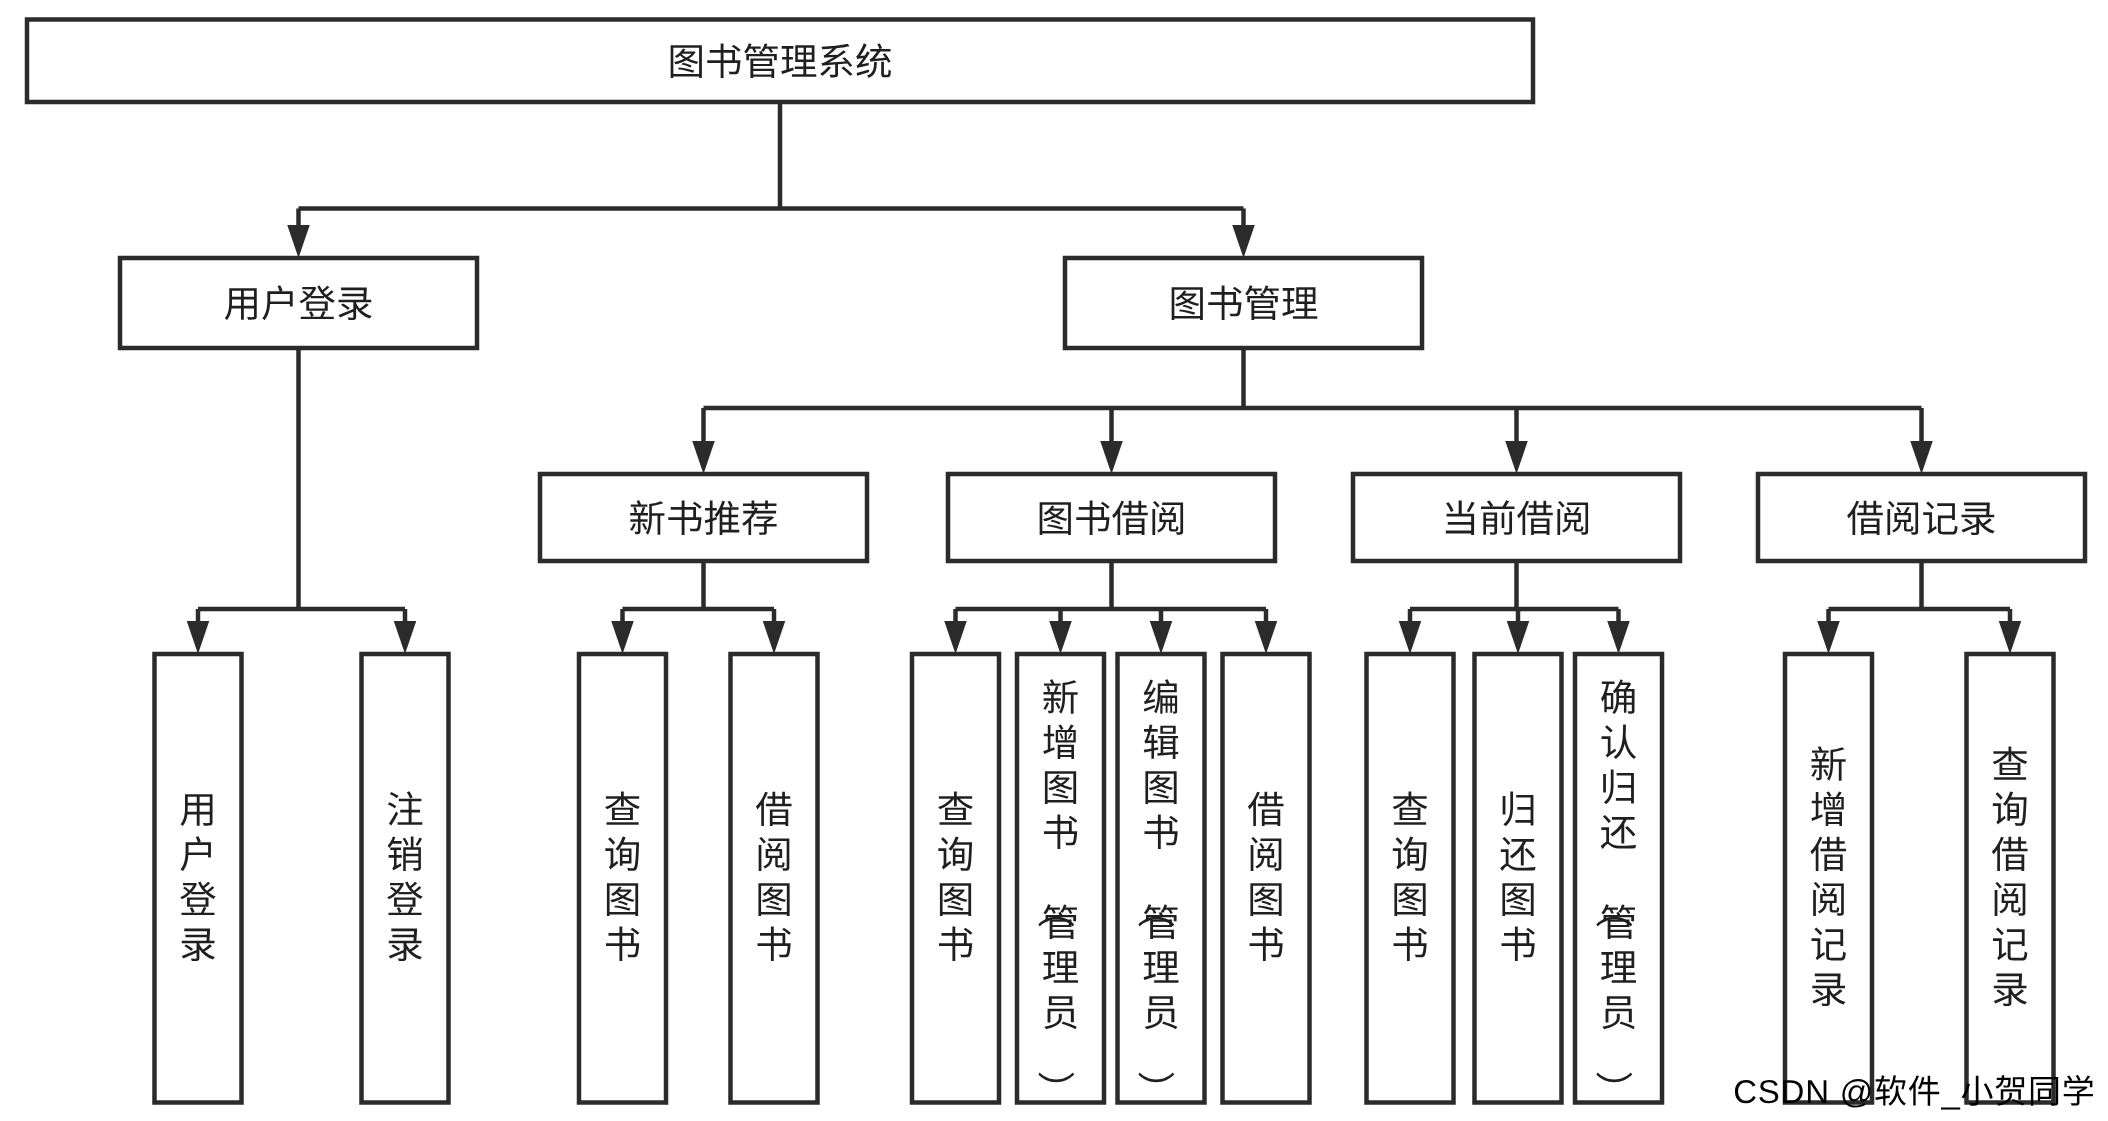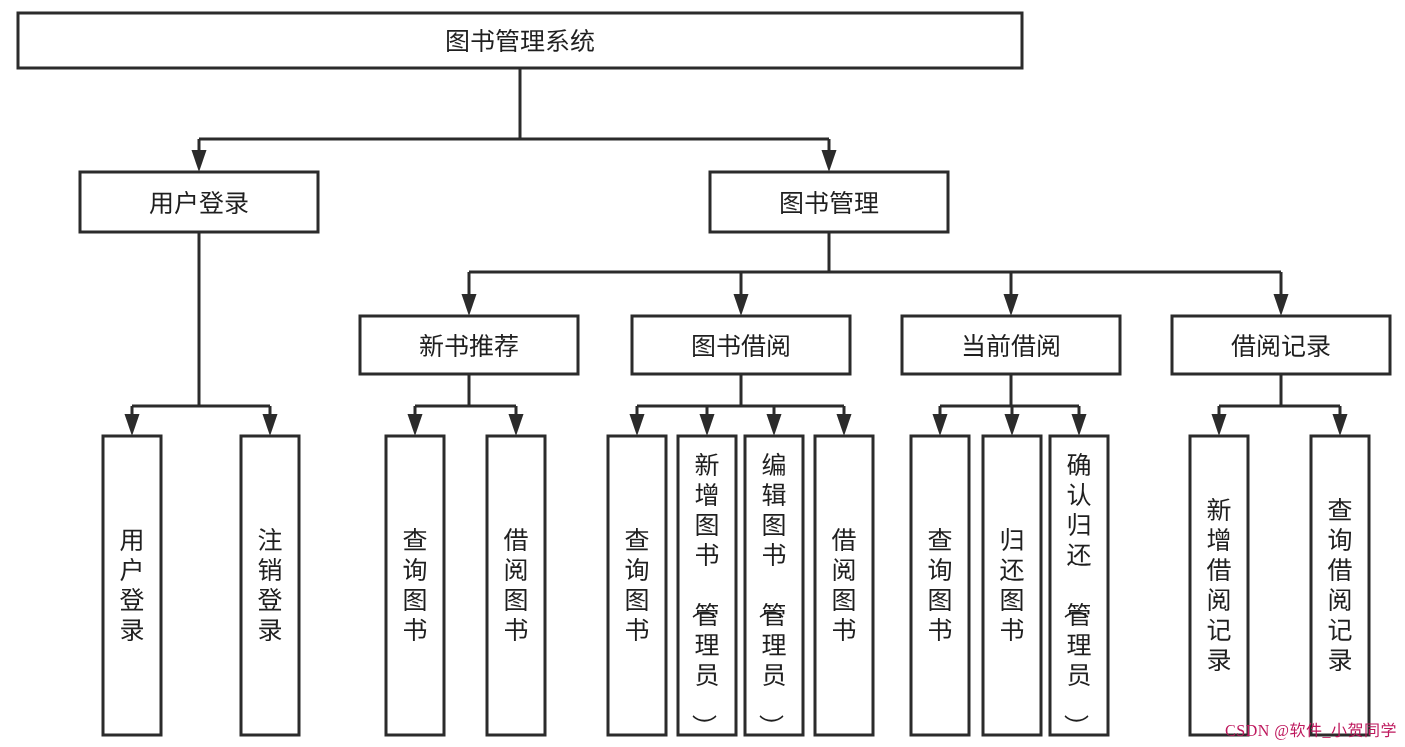--- a/index.html
+++ b/index.html
@@ -54,23 +54,23 @@
   .node-label-v {
     fill: #1f1f1f;
     font-family: "DejaVu Sans", "Liberation Sans", sans-serif;
     font-size: 25px;
     text-anchor: middle;
   }
   .watermark-text {
     position: absolute;
     right: 8px;
     bottom: 6px;
-    font-family: Liberation Serif, serif;
-    font-size: 16px;
-    color: #be185d;
+    font-family: Liberation Sans, sans-serif;
+    font-size: 22px;
+    color: #000000;
     letter-spacing: 0.5px;
     user-select: none;
     white-space: pre;
   }
 </style>
 </head>
 <body>
 
 <div id="diagram-root">
   <svg class="diagram-canvas" id="diagram-canvas" viewBox="0 0 1405 747">

